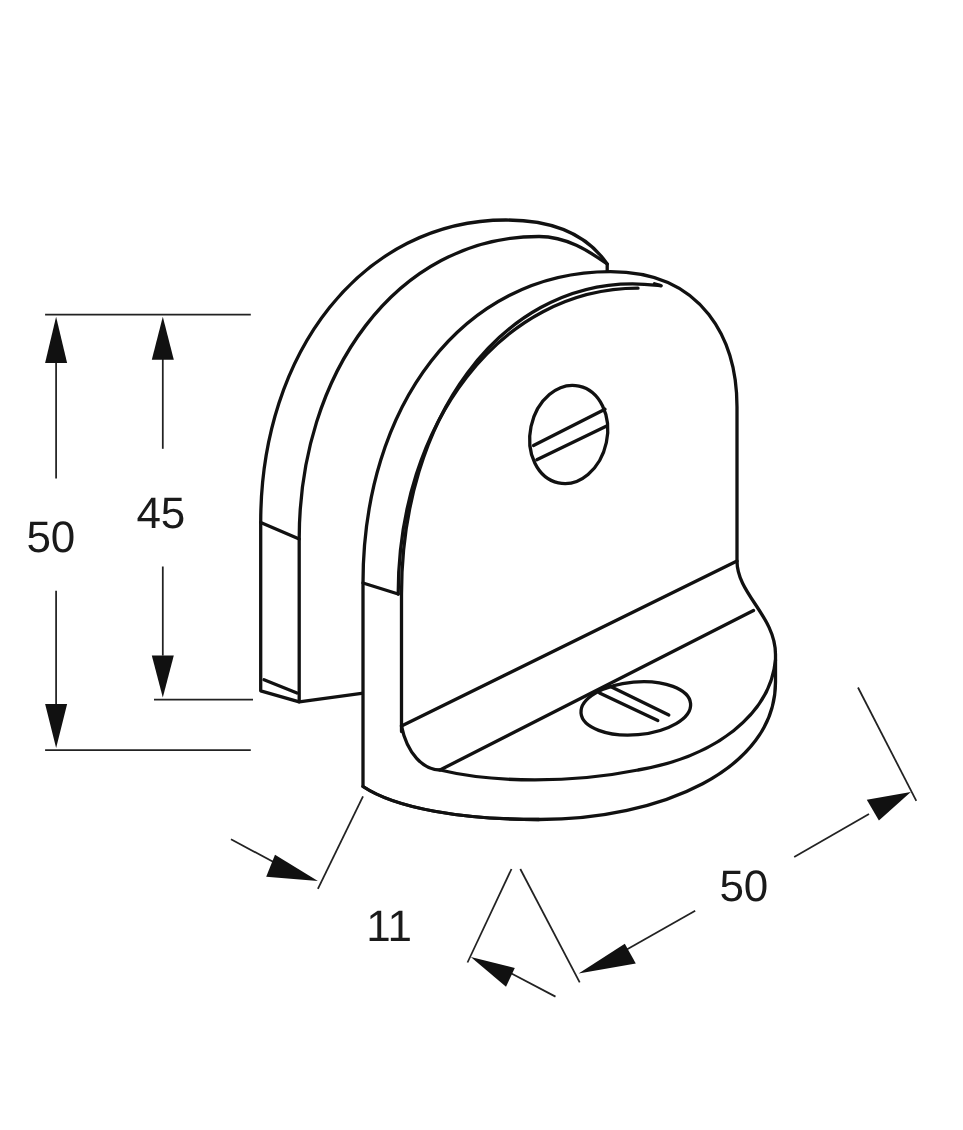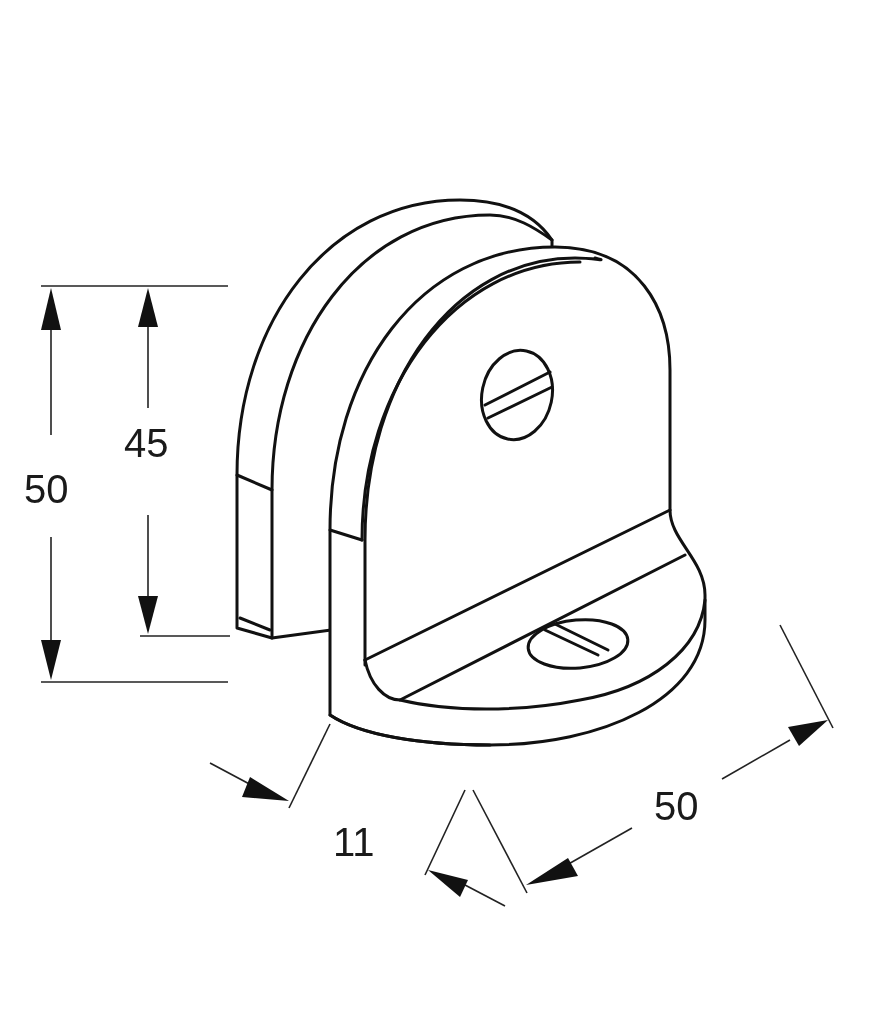--- a/index.html
+++ b/index.html
@@ -90,16 +90,16 @@
       <line class="dim" x1="473" y1="790" x2="527" y2="893"></line>
       <line class="dim" x1="780" y1="625" x2="833" y2="728"></line>
       <line class="dim" x1="722" y1="779" x2="790" y2="740"></line>
       <polygon class="arrow" points="828,720 788,727 799,746"></polygon>
       <line class="dim" x1="632" y1="828" x2="565" y2="866"></line>
       <polygon class="arrow" points="526,885 568,858 578,876"></polygon>
     </g>
   </svg>
 
   <div class="label" style="left:24px; top:469px;">50</div>
-  <div class="label" style="left:124px; top:423px;">45</div>
+  <div class="label" style="left:124px; top:447px;">45</div>
   <div class="label" style="left:333px; top:822px;">11</div>
   <div class="label" style="left:654px; top:786px;">50</div>
 </div>
 
 </body></html>

